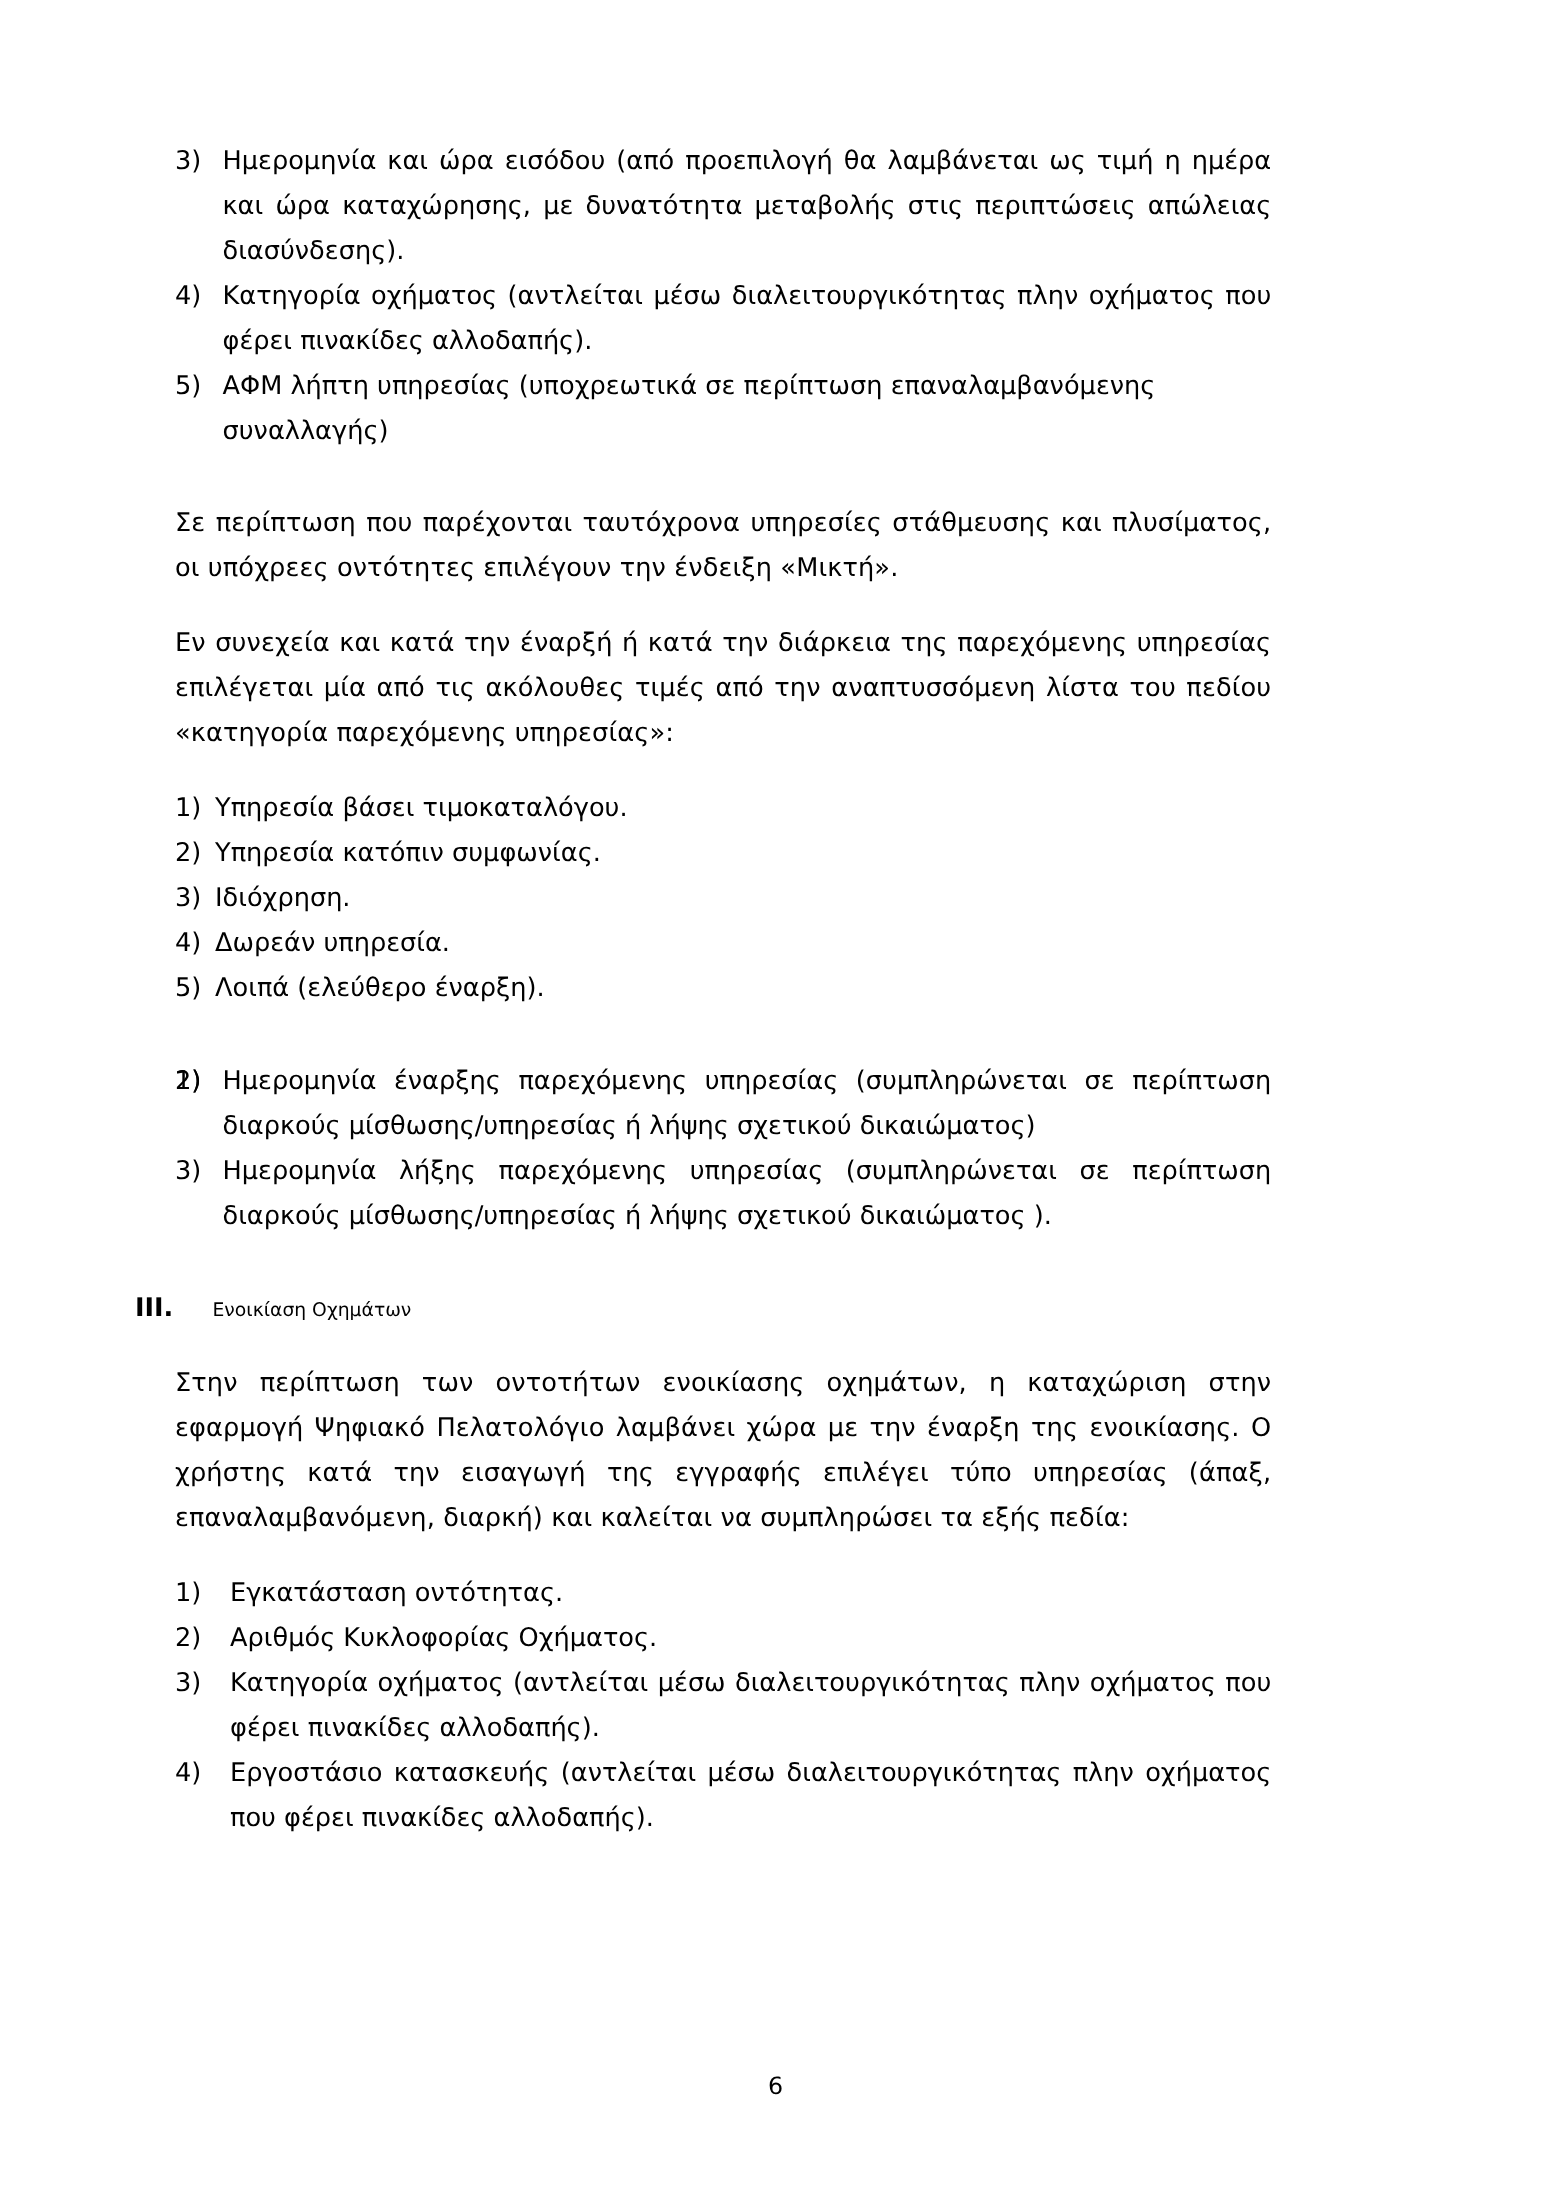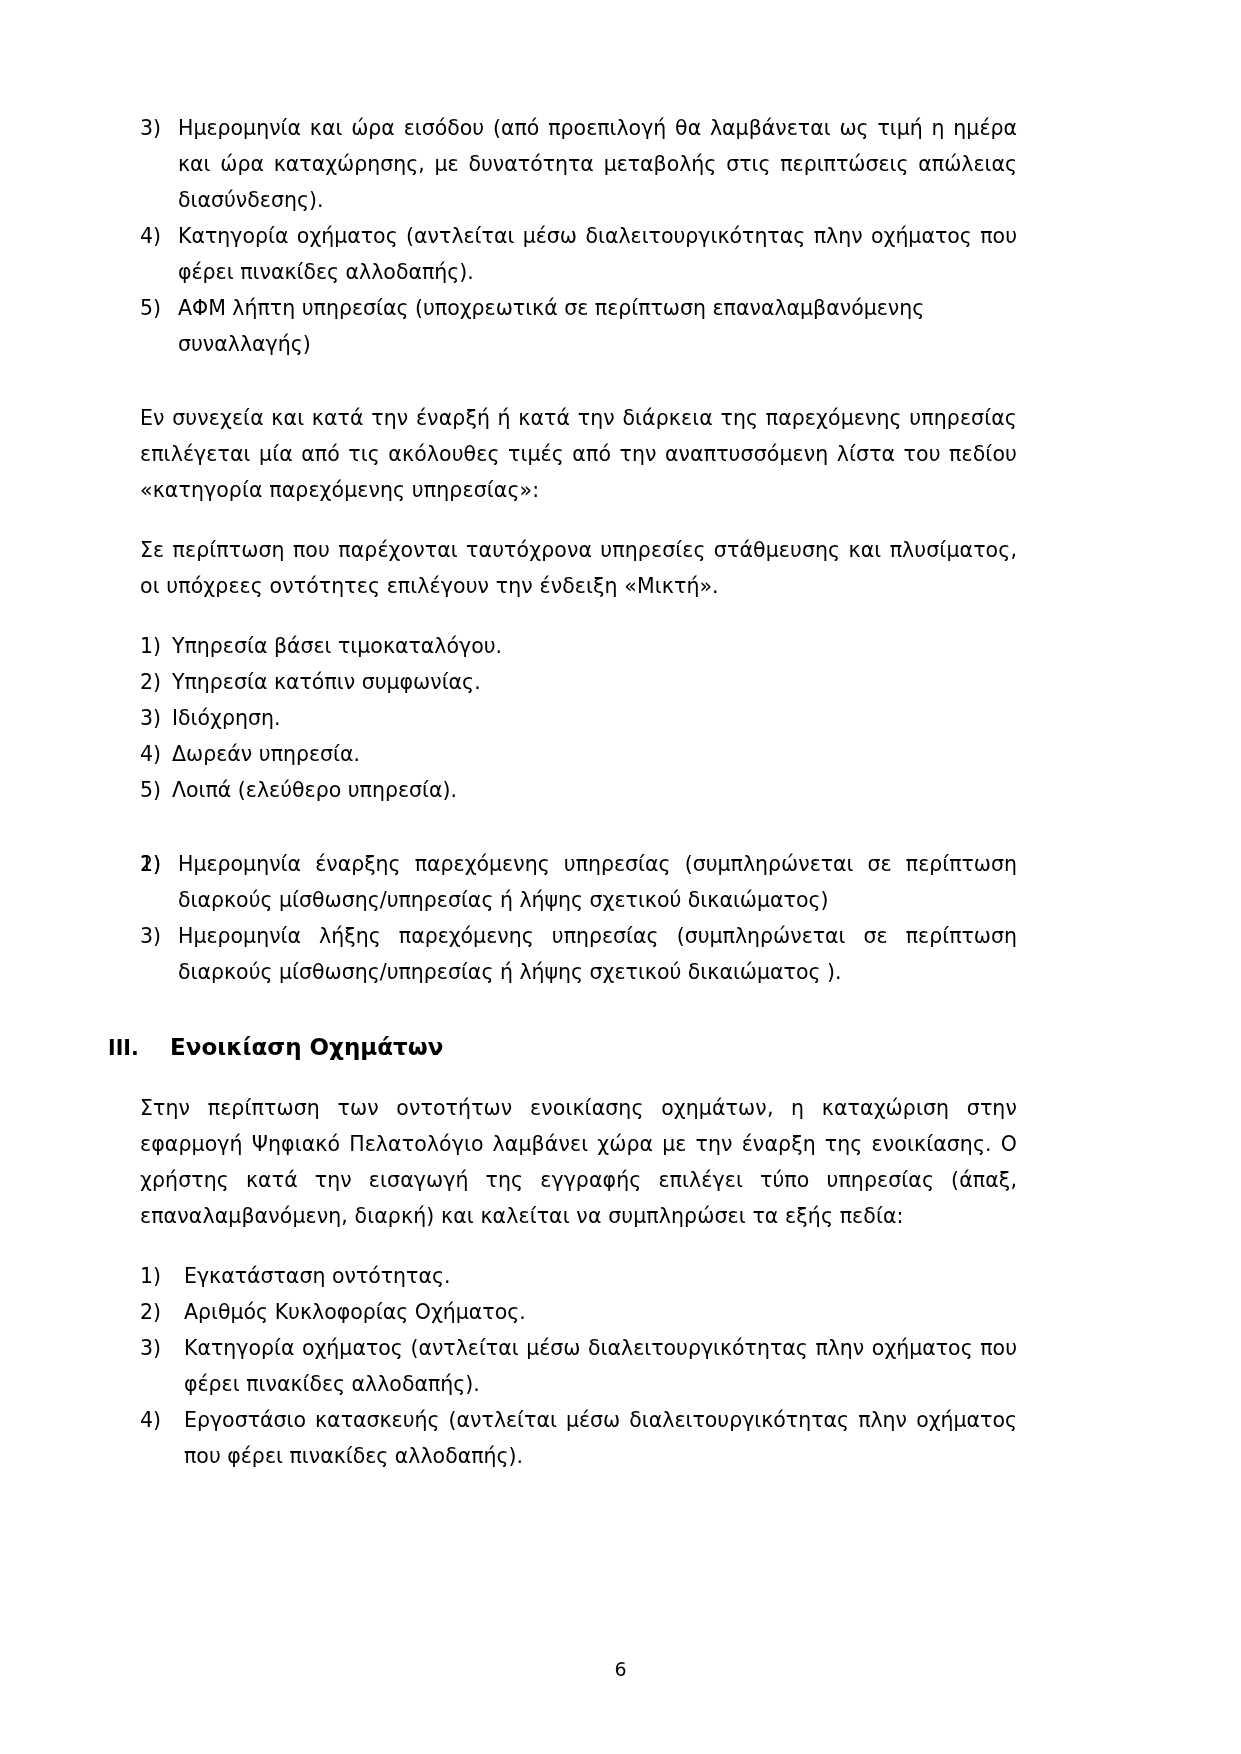--- a/index.html
+++ b/index.html
@@ -88,22 +88,22 @@
     margin: 44px 0 30px 0;
     margin-left: -32px;
   }
   .section-heading .roman {
     font-weight: bold;
     font-size: 20.5px;
     width: 62px;
     flex: 0 0 62px;
   }
   .section-heading .heading-text {
-    font-weight: bold;
-    font-size: 23px;
+    font-weight: normal;
+    font-size: 15px;
   }
 
   .spacer-sm { height: 16px; }
 
   
   .page-number {
     position: absolute;
     left: 0;
     right: 0;
     bottom: 74px;
@@ -127,44 +127,44 @@
         <span>Κατηγορία οχήματος (αντλείται μέσω διαλειτουργικότητας πλην οχήματος που φέρει πινακίδες αλλοδαπής).</span>
       </li>
       <li class="nojust">
         <span class="num">5)</span>
         <span>ΑΦΜ λήπτη υπηρεσίας (υποχρεωτικά σε περίπτωση επαναλαμβανόμενης συναλλαγής)</span>
       </li>
     </ol>
 
     <div class="spacer-sm"></div>
 
+    <p class="para">Σε περίπτωση που παρέχονται ταυτόχρονα υπηρεσίες στάθμευσης και πλυσίματος, οι υπόχρεες οντότητες επιλέγουν την ένδειξη «Μικτή».</p>
+
     <p class="para">Εν συνεχεία και κατά την έναρξή ή κατά την διάρκεια της παρεχόμενης υπηρεσίας επιλέγεται μία από τις ακόλουθες τιμές από την αναπτυσσόμενη λίστα του πεδίου «κατηγορία παρεχόμενης υπηρεσίας»:</p>
-
-    <p class="para">Σε περίπτωση που παρέχονται ταυτόχρονα υπηρεσίες στάθμευσης και πλυσίματος, οι υπόχρεες οντότητες επιλέγουν την ένδειξη «Μικτή».</p>
 
     <ul class="simplelist">
       <li>
         <span class="num">1)</span>
         <span>Υπηρεσία βάσει τιμοκαταλόγου.</span>
       </li>
       <li>
         <span class="num">2)</span>
         <span>Υπηρεσία κατόπιν συμφωνίας.</span>
       </li>
       <li>
         <span class="num">3)</span>
         <span>Ιδιόχρηση.</span>
       </li>
       <li>
         <span class="num">4)</span>
         <span>Δωρεάν υπηρεσία.</span>
       </li>
       <li>
         <span class="num">5)</span>
-        <span>Λοιπά (ελεύθερο υπηρεσία).</span>
+        <span>Λοιπά (ελεύθερο έναρξη).</span>
       </li>
     </ul>
 
 
     <div class="spacer-sm"></div>
 
 
     <ol class="numlist">
       <li class="nojust">
         <span class="num">1)</span>

